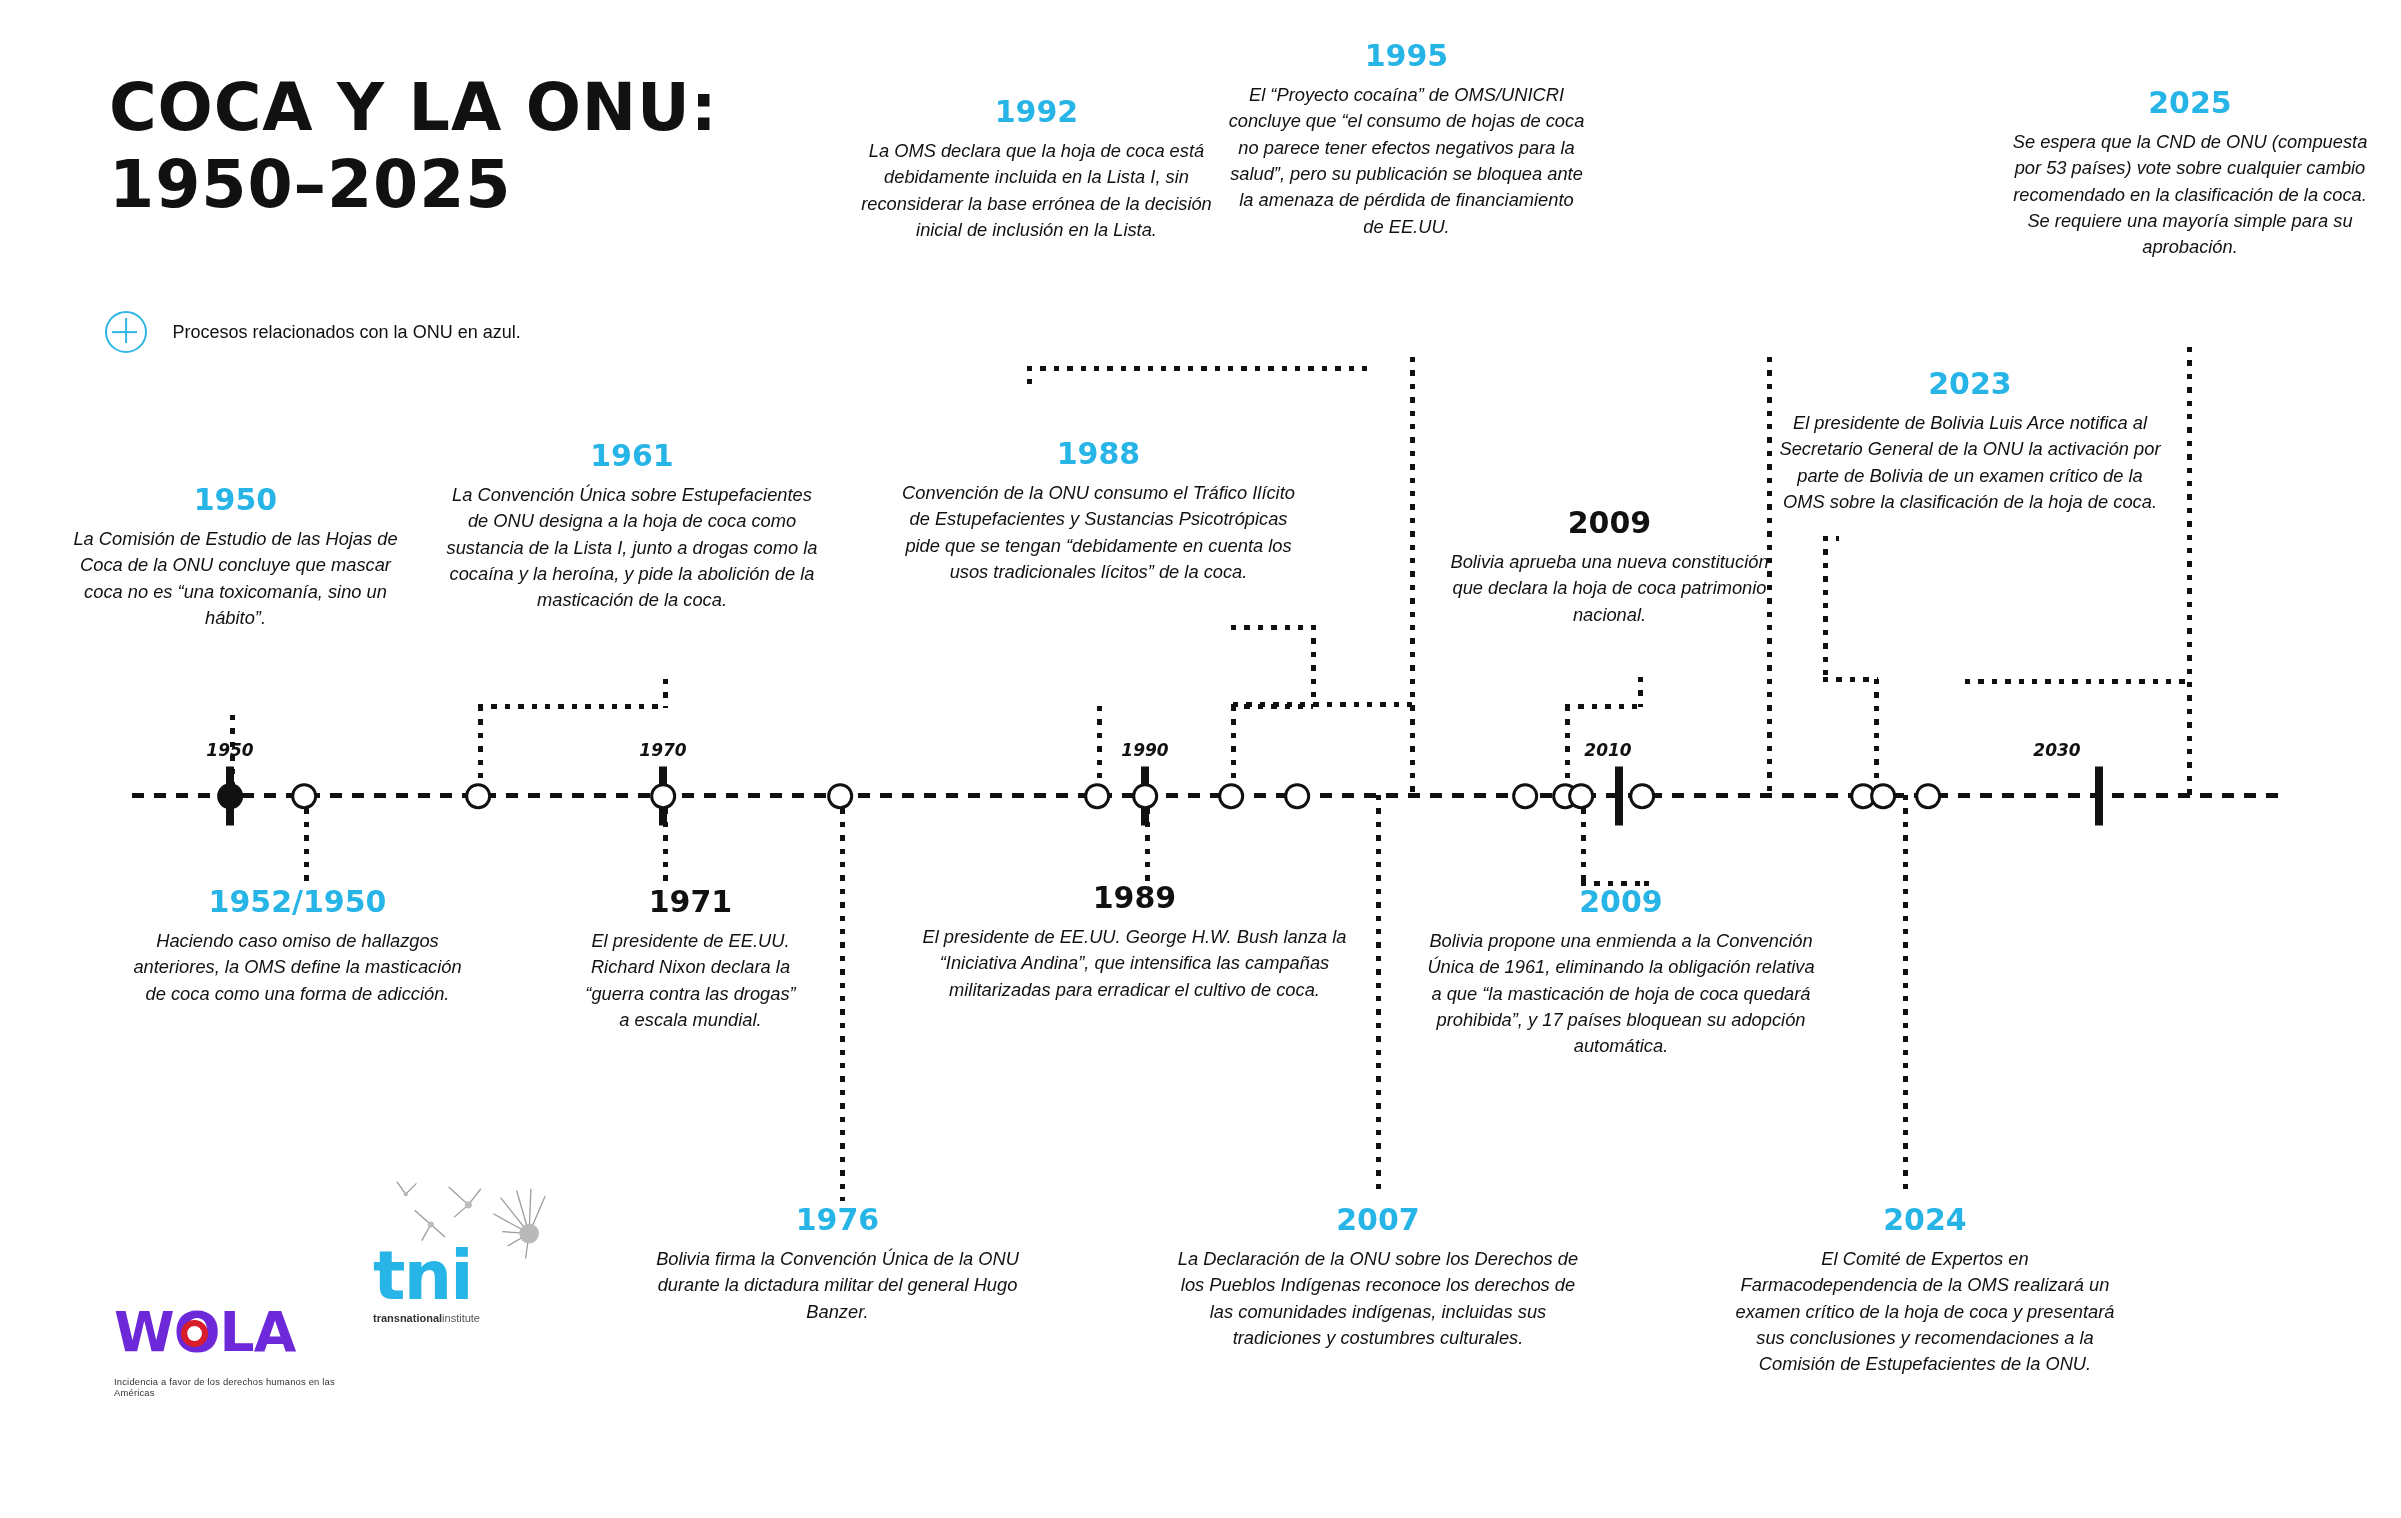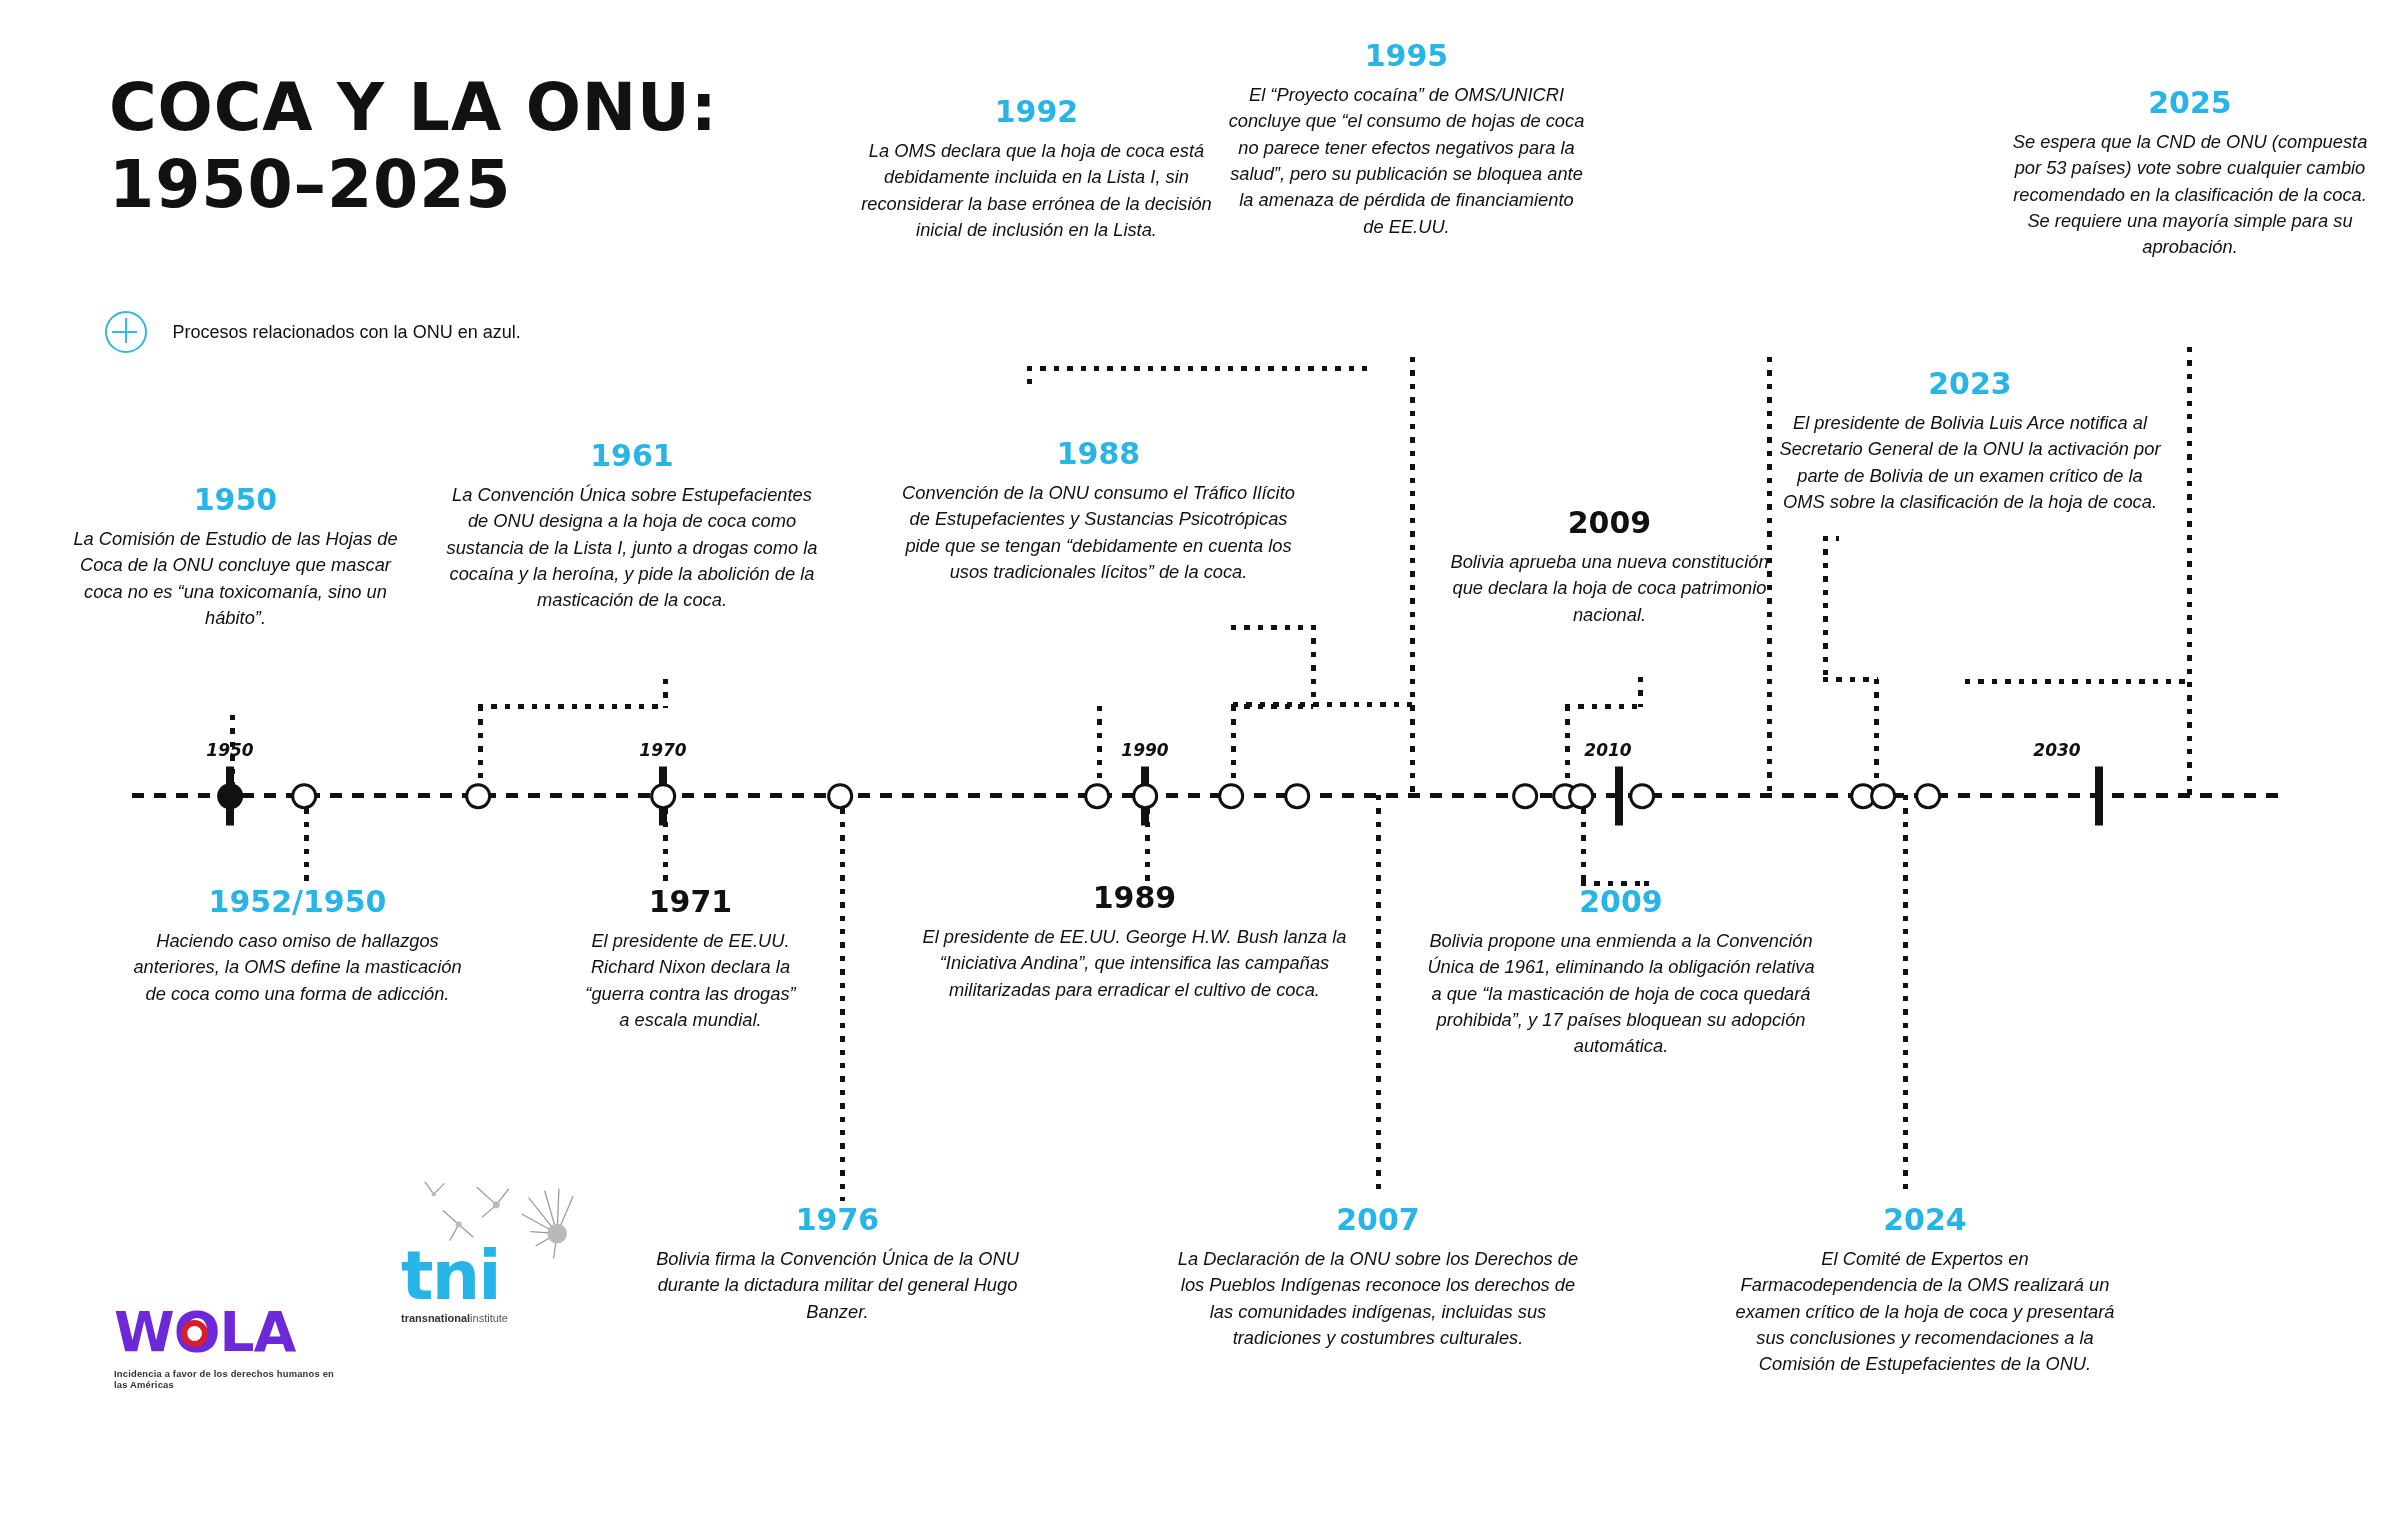--- a/index.html
+++ b/index.html
@@ -163,30 +163,28 @@
     top: 19.7px;
     width: 27px;
     height: 27px;
     border: 6.3px solid #d81e2a;
     border-radius: 50%;
     box-sizing: border-box;
   }
   .wola-sub {
     font-size: 9.4px;
     color: #333333;
-    margin-top: 4px;
+    margin-top: 12px;
     letter-spacing: 0.2px;
-    font-weight: bold;
   }
   .tni {
     position: absolute;
     left: 373px;
     top: 1242px;
     width: 197px;
-    margin-left: 28px;
   }
   .tni-word {
     font-family: "DejaVu Sans", sans-serif;
     font-weight: bold;
     font-size: 68px;
     color: #27b4e6;
     letter-spacing: -1.8px;
     line-height: 1;
   }
   .tni-sub {

